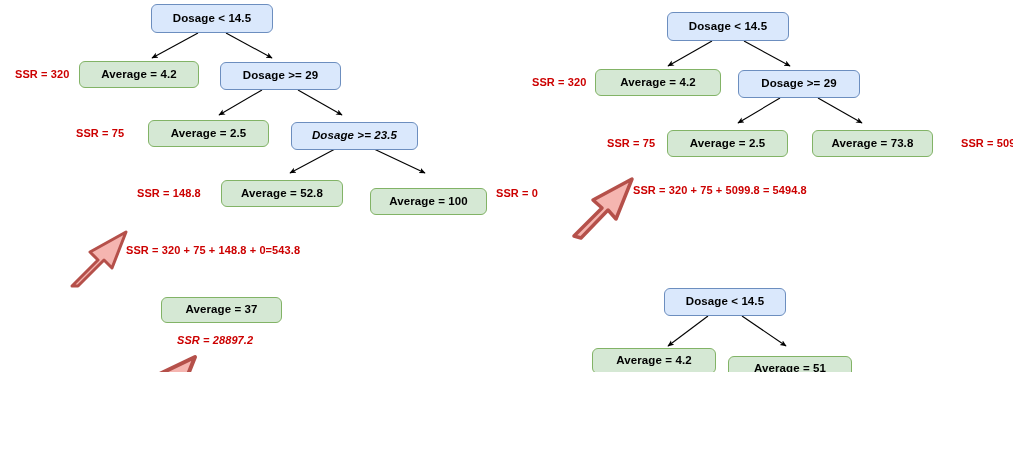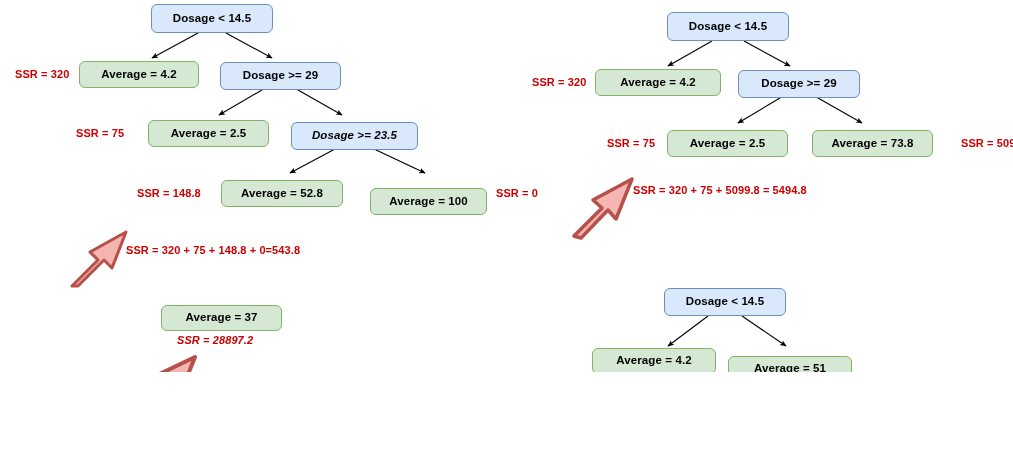--- a/index.html
+++ b/index.html
@@ -118,21 +118,21 @@
   <div class="ssr" style="left:15px; top:69px;">SSR = 320</div>
 
   <div class="ssr" style="left:76px; top:128px;">SSR = 75</div>
 
   <div class="ssr" style="left:137px; top:188px;">SSR = 148.8</div>
 
   <div class="ssr" style="left:496px; top:188px;">SSR = 0</div>
 
   <div class="ssr" style="left:126px; top:235px;margin-top:10px;">SSR = 320 + 75 + 148.8 + 0=543.8</div>
 
-  <div class="node green" style="left:161px; top:297px; width:121px; height:26px;margin-top:8px;">Average = 37</div>
+  <div class="node green" style="left:161px; top:297px; width:121px; height:26px;">Average = 37</div>
 
   <div class="ssr" style="left:177px; top:335px;font-style:italic;">SSR = 28897.2</div>
 
   <div class="node blue" style="left:667px; top:12px; width:122px; height:29px;">Dosage &lt; 14.5</div>
 
   <div class="node green" style="left:595px; top:69px; width:126px; height:27px;">Average = 4.2</div>
 
   <div class="node blue" style="left:738px; top:70px; width:122px; height:28px;">Dosage &gt;= 29</div>
 
   <div class="node green" style="left:667px; top:130px; width:121px; height:27px;">Average = 2.5</div>

